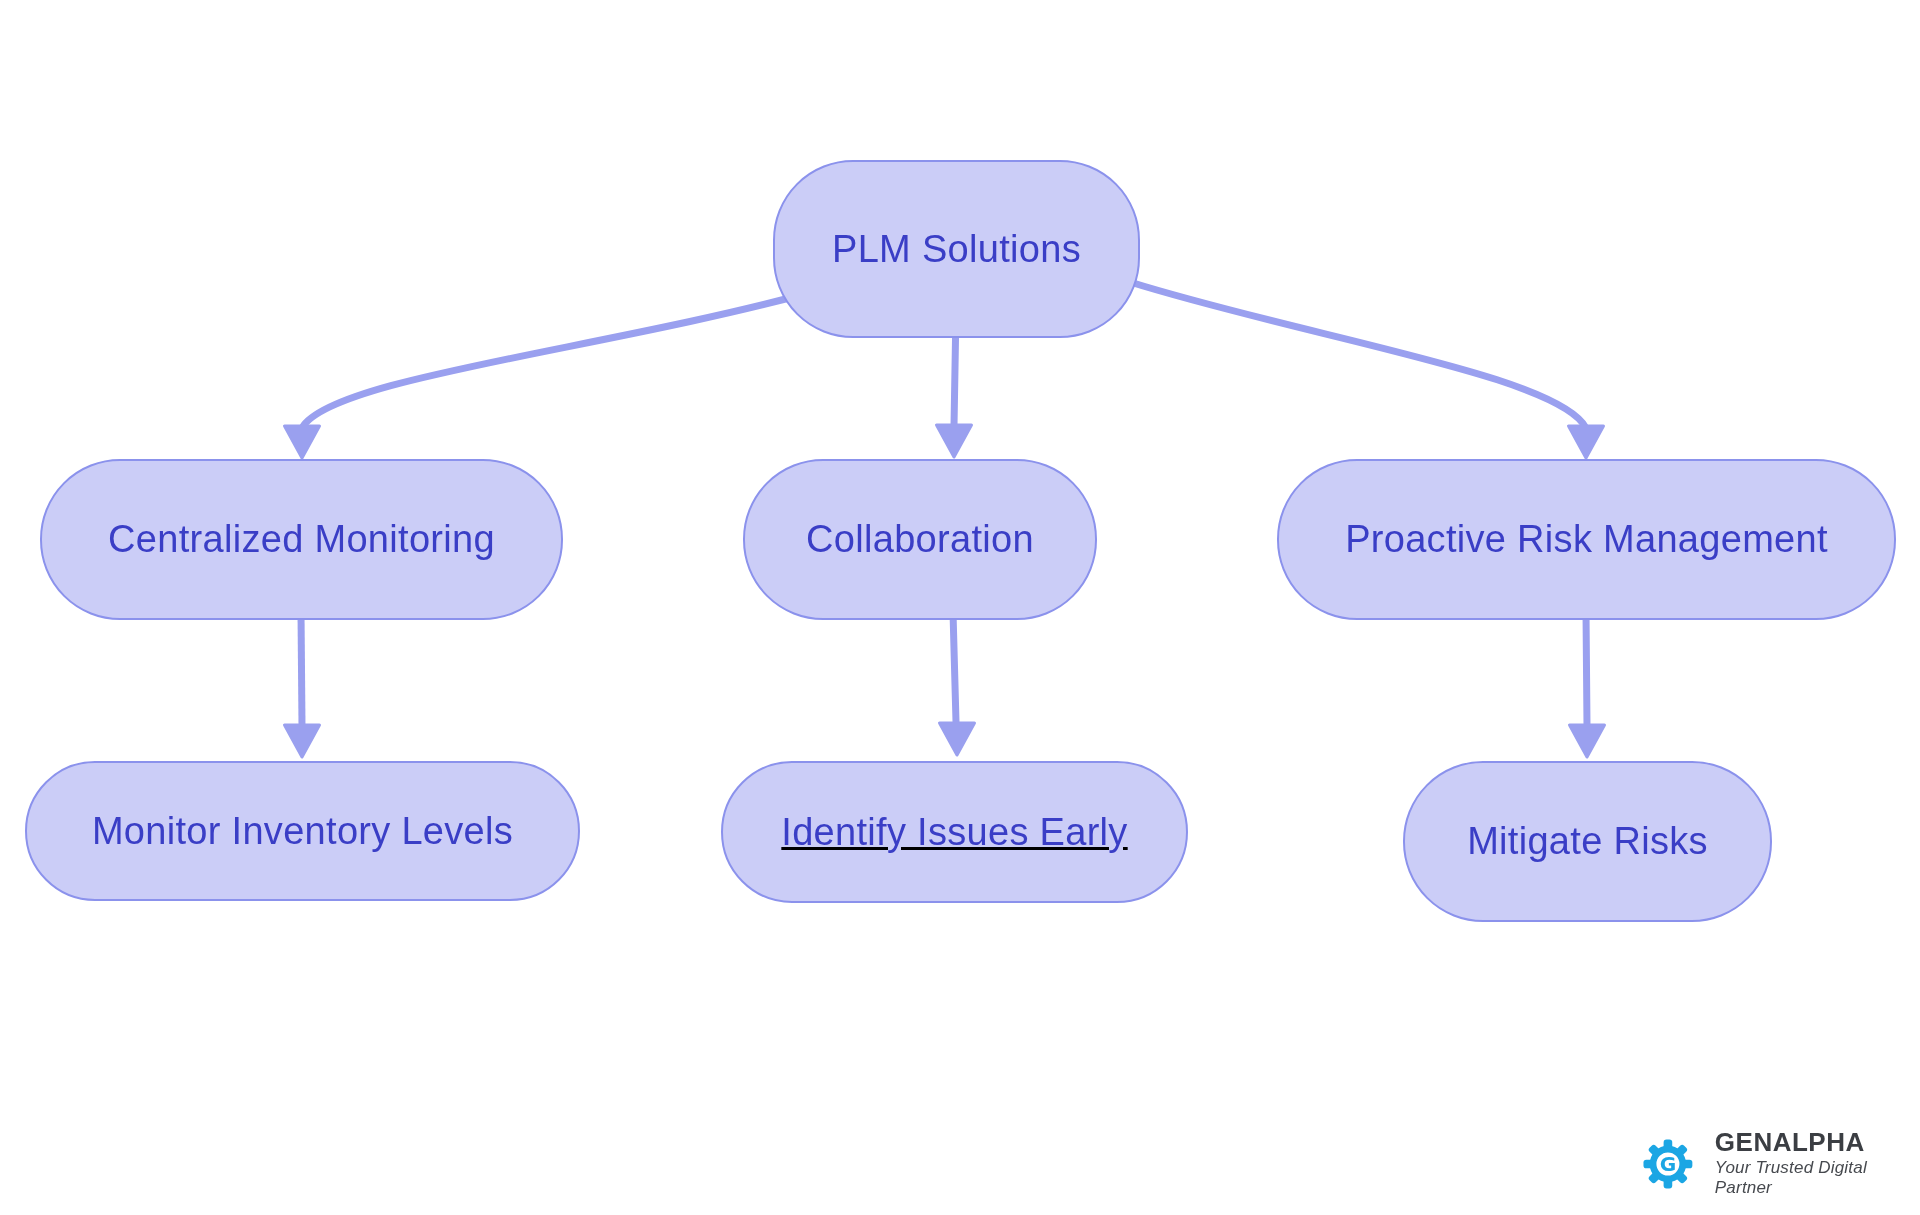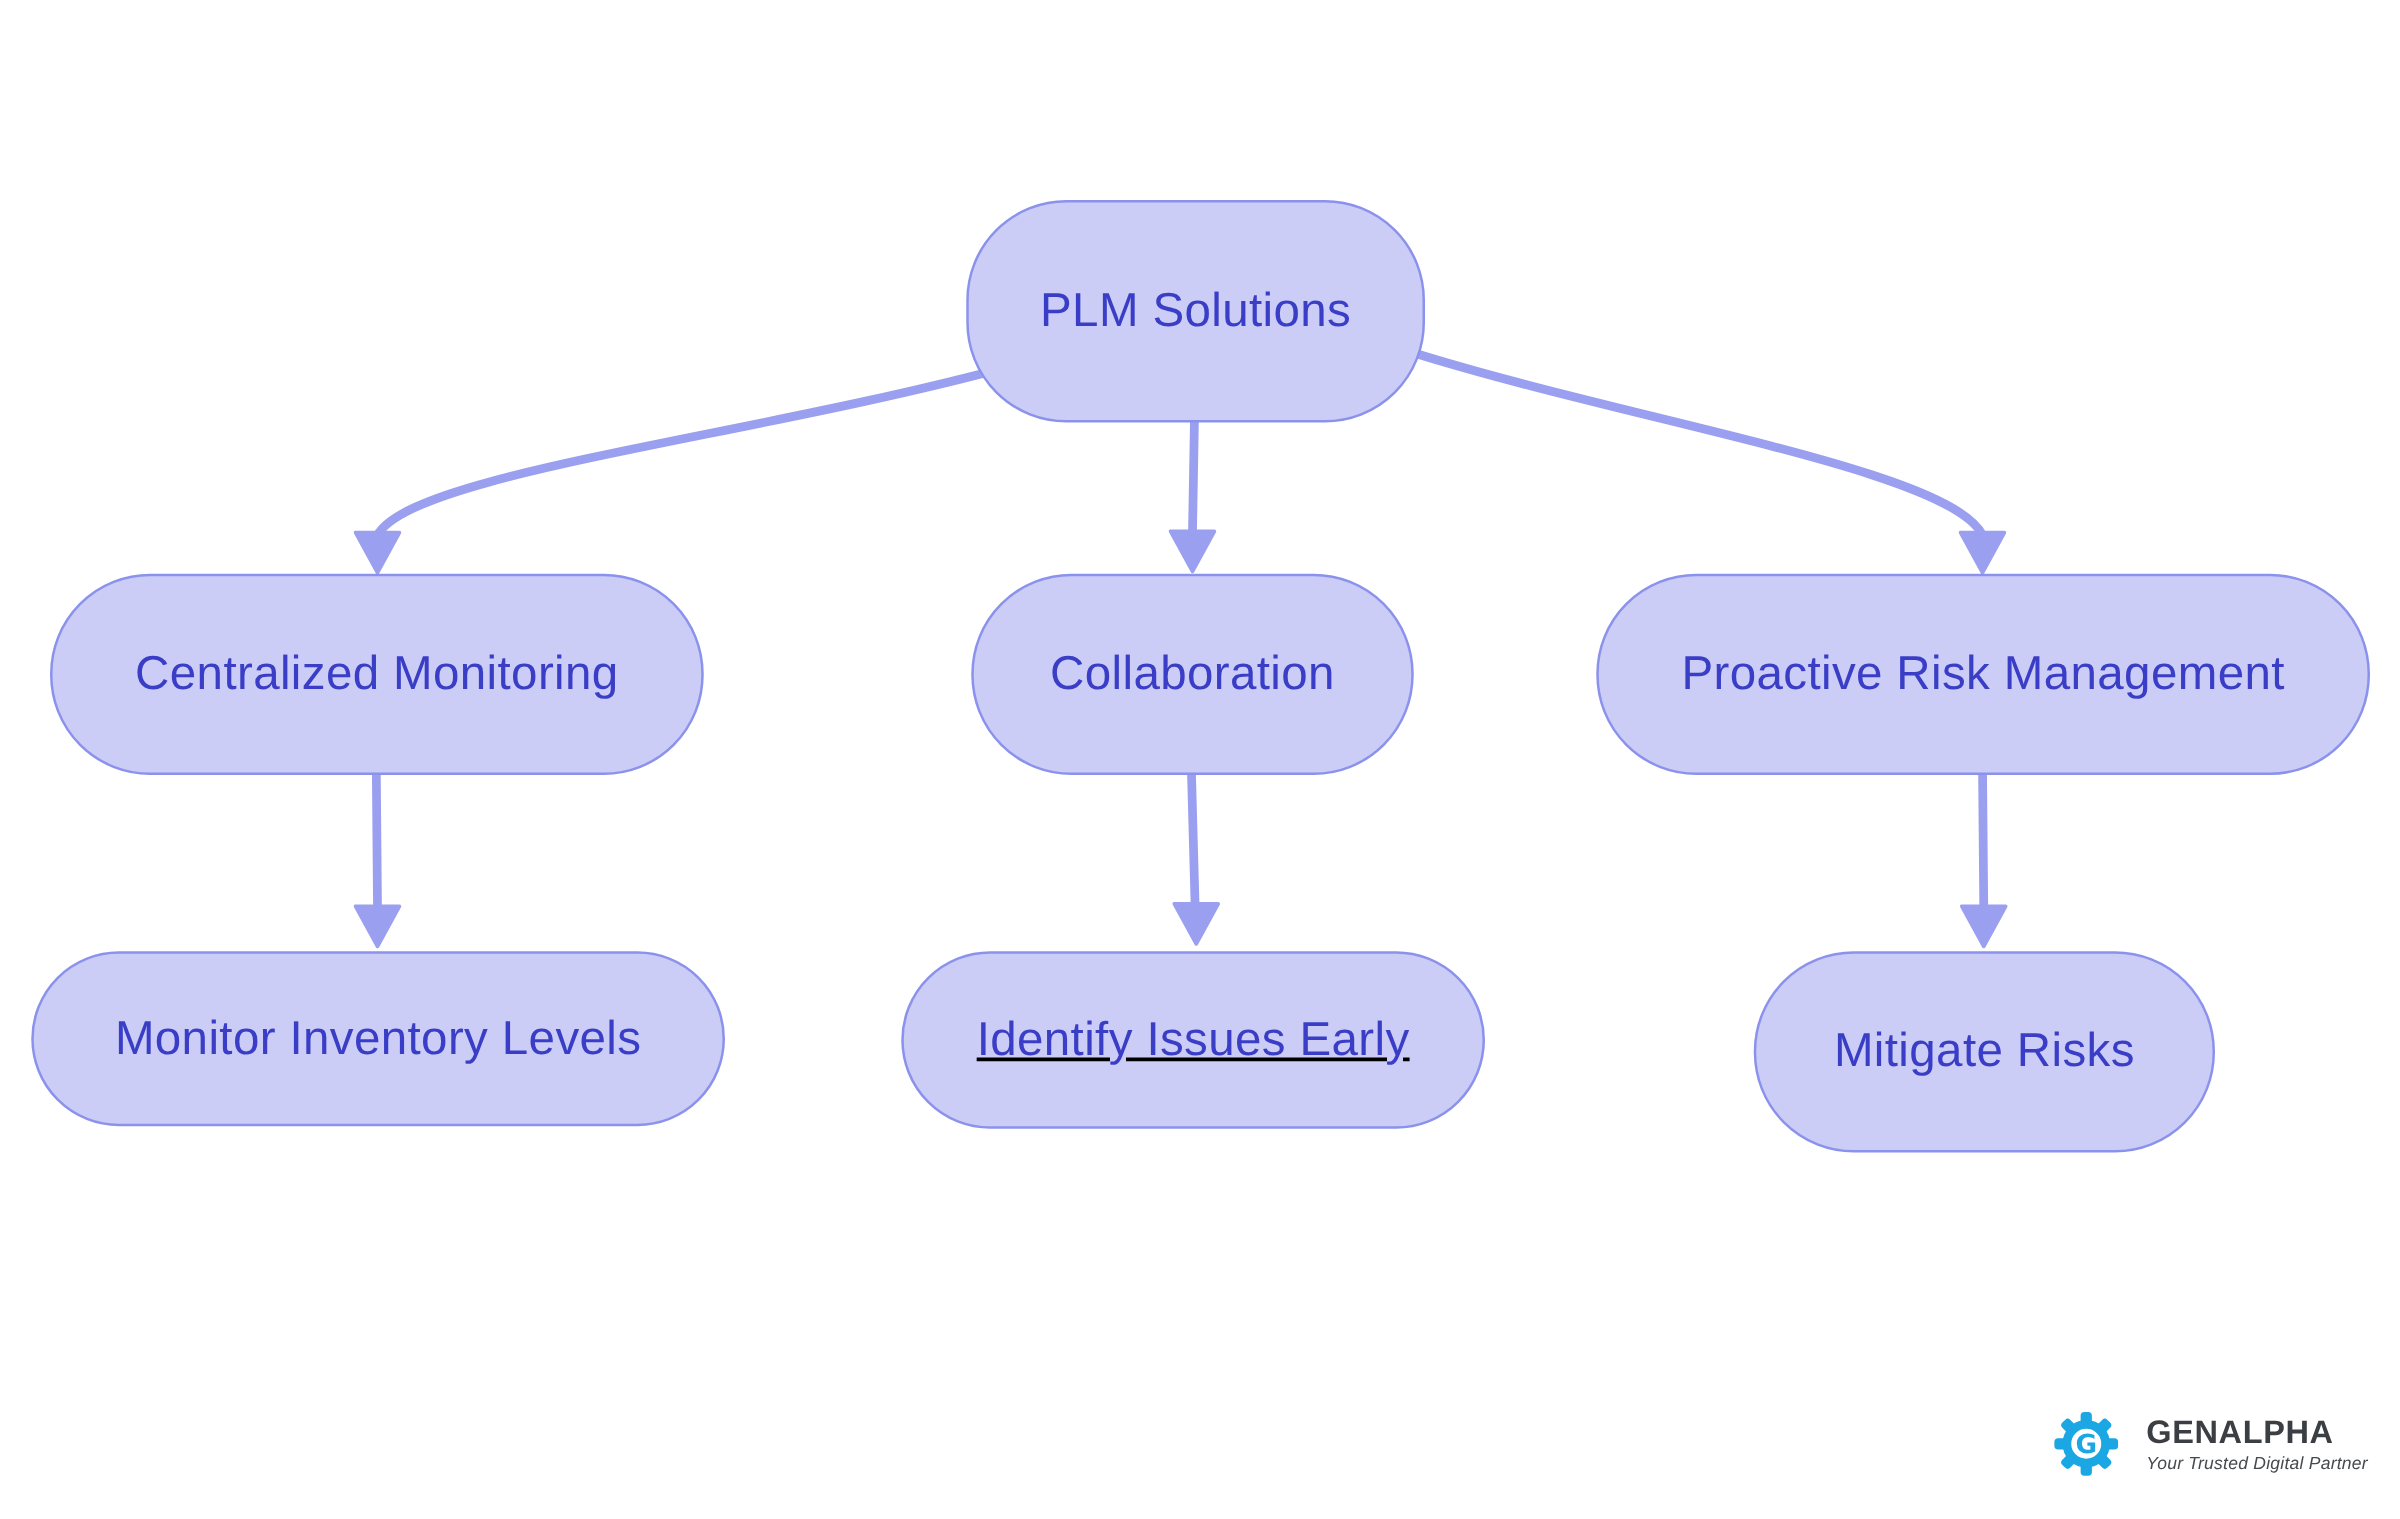--- a/index.html
+++ b/index.html
@@ -74,21 +74,21 @@
   }
   .logo-text { display: flex; flex-direction: column; margin-left: 13px; }
   .logo-name {
     font-size: 26px;
     font-weight: bold;
     color: var(--logo-dark, #3b3e43);
     letter-spacing: 0.5px;
     line-height: 1.05;
   }
   .logo-tagline {
-    font-size: 14px;
+    font-size: 17px;
     font-style: italic;
     color: var(--logo-gray, #46494e);
     margin-top: 2px;
     letter-spacing: 0.2px;
   }
 </style>
 </head>
 <body>
 
 <div class="canvas">
@@ -108,21 +108,21 @@
       <polygon points="1587,757 1569.5,725 1604.5,725" class="edge-arrowhead"></polygon>
     </svg>
 
   <div id="nodes">
       <div class="node" style="left: 773px; top: 160px; width: 367px; height: 178px;">
         <span class="node-label">PLM Solutions</span>
       </div>
       <div class="node" style="left: 40px; top: 459px; width: 523px; height: 161px;">
         <span class="node-label">Centralized Monitoring</span>
       </div>
-      <div class="node" style="left: 777px; top: 459px; width: 354px; height: 161px;">
+      <div class="node" style="left: 743px; top: 459px; width: 354px; height: 161px;">
         <span class="node-label">Collaboration</span>
       </div>
       <div class="node" style="left: 1277px; top: 459px; width: 619px; height: 161px;">
         <span class="node-label">Proactive Risk Management</span>
       </div>
       <div class="node" style="left: 25px; top: 761px; width: 555px; height: 140px;">
         <span class="node-label">Monitor Inventory Levels</span>
       </div>
       <div class="node" style="left: 721px; top: 761px; width: 467px; height: 142px; text-decoration: underline;">
         <span class="node-label">Identify Issues Early</span>

